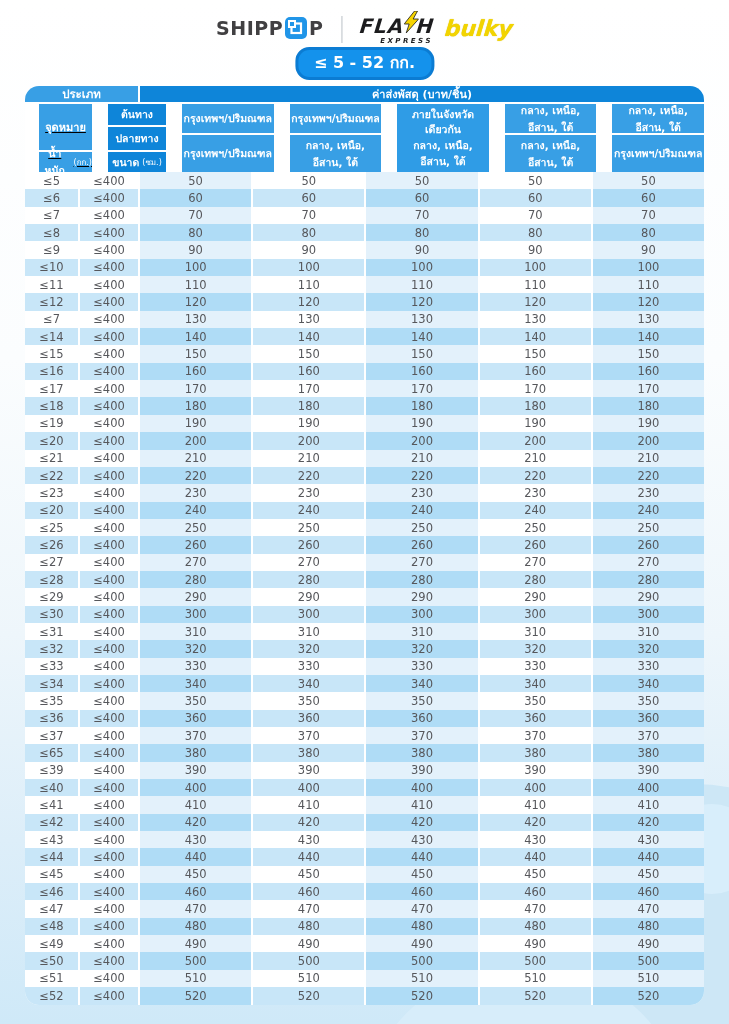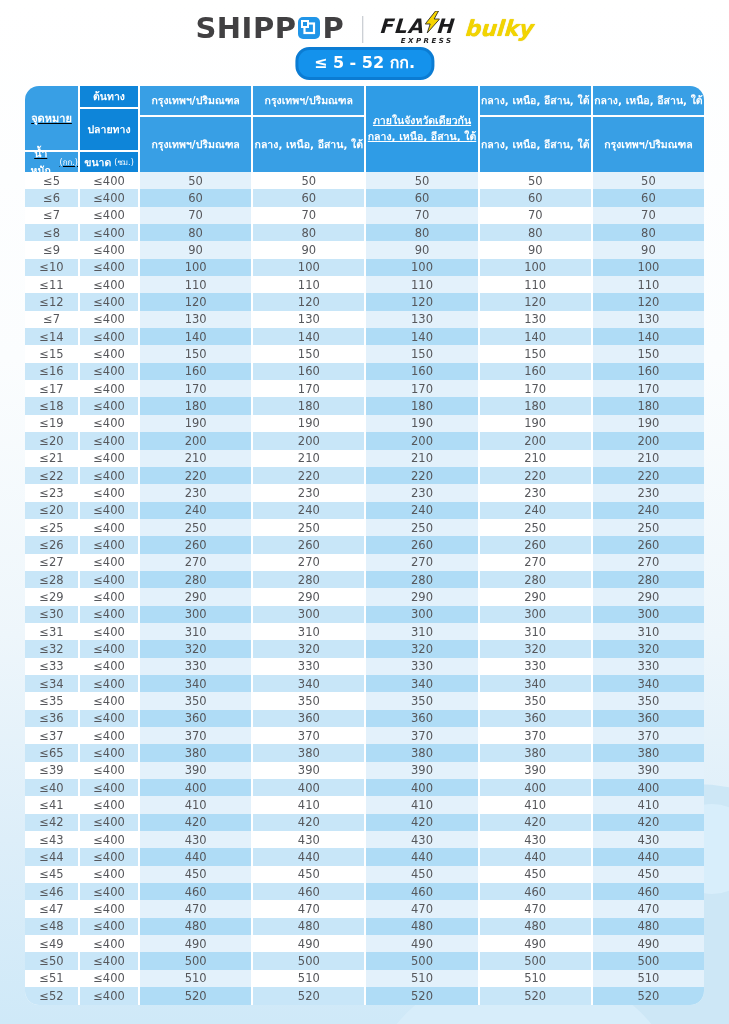--- a/index.html
+++ b/index.html
@@ -15,21 +15,21 @@
   .deco { position:absolute; border-radius:50%; }
   .deco-1 { width:370px; height:370px; right:-150px; bottom:-130px; background:#cde7f6; }
   .deco-2 { width:330px; height:330px; right:40px;  bottom:-270px; background:#d7edfa; }
   .deco-3 { width:90px;  height:90px;  right:-28px; bottom:130px;  background:#d8eefb; }
 
   
   .logo-row {
     position:absolute; top:11px; left:0; width:100%;
     display:flex; align-items:center; justify-content:center; gap:14px;
   }
-  .shippop { display:flex; align-items:center; font-weight:bold; font-size:29px;
+  .shippop { display:flex; align-items:center; font-weight:bold; font-size:19px;
              letter-spacing:.5px; color:#414042; }
   .box-icon { display:inline-flex; margin:0 1px; }
   .logo-divider { color:#c9ced3; font-size:26px; font-weight:200; margin-top:-2px; }
   .flash { position:relative; display:flex; flex-direction:column; align-items:flex-end; }
   .flash-word { display:flex; align-items:center; font-style:italic; font-weight:bold;
                 font-size:20px; letter-spacing:1px; color:#1c1c1e; transform:skewX(-6deg); }
   .flash-bolt { margin:0 -1px 2px -1px; }
   .flash-sub { font-style:italic; font-weight:bold; font-size:7px; letter-spacing:2.5px;
                color:#1c1c1e; margin-top:-3px; margin-right:2px; }
   .bulky { font-style:italic; font-weight:bold; font-size:22px; color:#f2d400;
@@ -50,31 +50,31 @@
   }
   .thead { display:flex; flex-direction:column; gap:2px; height:86px; }
   .hrow-top { display:flex; gap:2px; height:16px; }
   .cell { display:flex; align-items:center; justify-content:center;
           color:#ffffff; font-weight:bold; text-align:center; }
   .blue-mid  { background:#389fe5; }
   .blue-dark { background:#0e85d9; }
   .type-cell { width:113px; font-size:11.5px; }
   .band-cell { flex:1; font-size:11px; }
   .hrow-bottom { display:flex; gap:2px; flex:1; }
-  .hcol { display:flex; flex-direction:column; gap:2px; }
+  .hcol { display:flex; flex-direction:column; gap:2px;margin-left:14px; }
   .hcol-w { width:53px;text-decoration:underline; } .hcol-s { width:58px; } .hcol-p { flex:1;border-radius:10px; }
   .dest-cell { flex:1; font-size:11px; }
   .weight-cell-h, .size-cell-h { height:20px; font-size:10.5px; gap:2px; }
   .unit { font-size:8px; font-weight:normal; margin-left:1px; }
   .origin-cell { height:21px; font-size:10.5px; }
   .destrow-cell { flex:1; font-size:10.5px; }
   .ph-top { height:29px; font-size:10.5px; }
   .ph-bottom { flex:1; font-size:10.5px; }
   .ph-merged { flex:1; font-size:10.5px; flex-direction:column; line-height:1.5;
-               background:#2f9ce6;text-decoration:underline; }
+               background:#2f9ce6; }
 
   
   .tbody { display:flex; flex-direction:column; }
   .trow { display:flex; gap:2px; height:17.354px; }
   .td { display:flex; align-items:center; justify-content:center;
         font-size:11.5px; color:#56575b; }
   .c-w { width:53px; } .c-s { width:58px; } .c-p { flex:1; }
   .trow.odd  .c-w, .trow.odd  .c-s, .trow.odd  .c-p { background:#ffffff; }
   .trow.odd  .c-p.tint { background:#e3f1fb; }
   .trow.even .c-w, .trow.even .c-s, .trow.even .c-p { background:#c8e6f8; }
@@ -115,20 +115,24 @@
       <div class="flash-sub">EXPRESS</div>
     </div>
     <div class="bulky">bulky</div>
   </div>
 
   <div class="badge">≤ 5 - 52 กก.</div>
 
   <div class="price-table">
 
     <div class="thead">
+      <div class="hrow-top">
+        <div class="cell blue-mid type-cell">ประเภท</div>
+        <div class="cell blue-dark band-cell">ค่าส่งพัสดุ (บาท/ชิ้น)</div>
+      </div>
 
       <div class="hrow-bottom">
         <div class="hcol hcol-w">
           <div class="cell blue-mid dest-cell">จุดหมาย</div>
           <div class="cell blue-mid weight-cell-h">
             <span>น้ำหนัก</span>
             <span class="unit">(กก.)</span>
           </div>
         </div>
 

